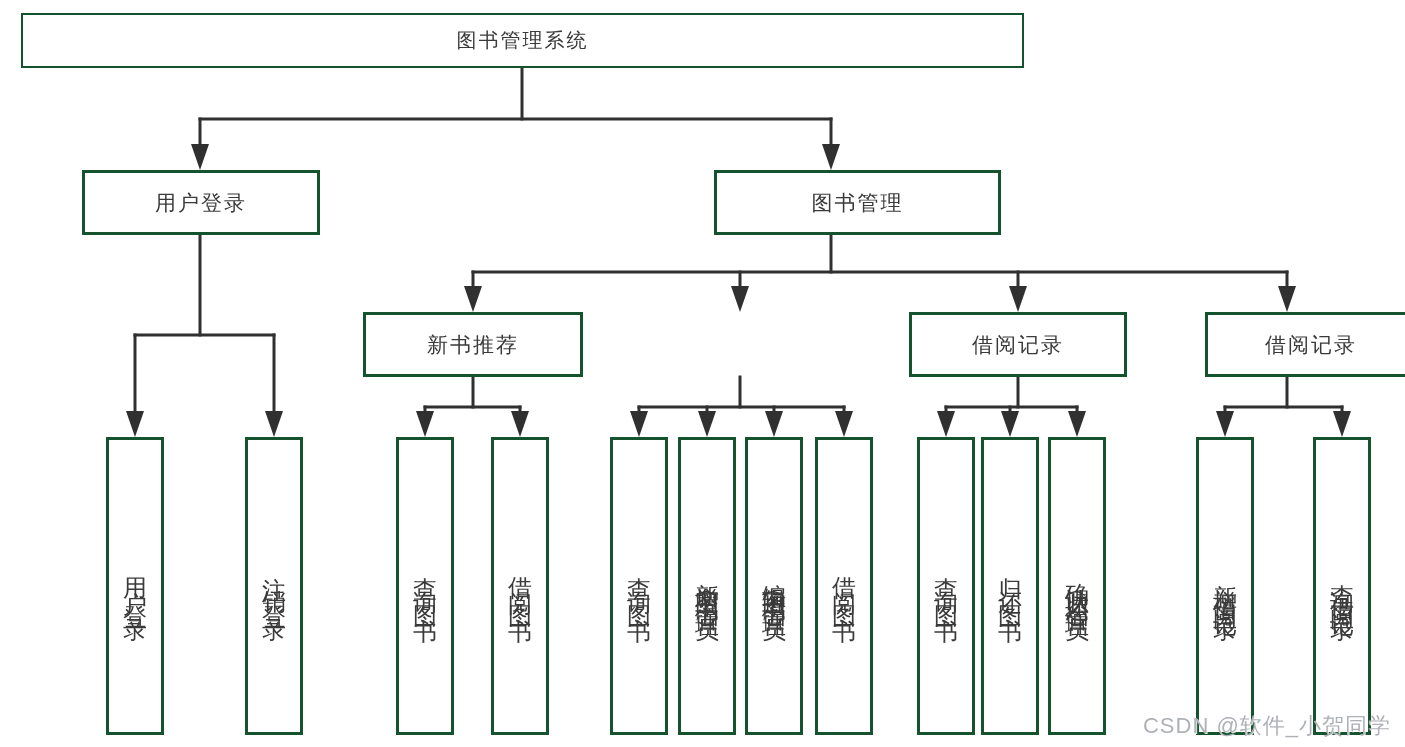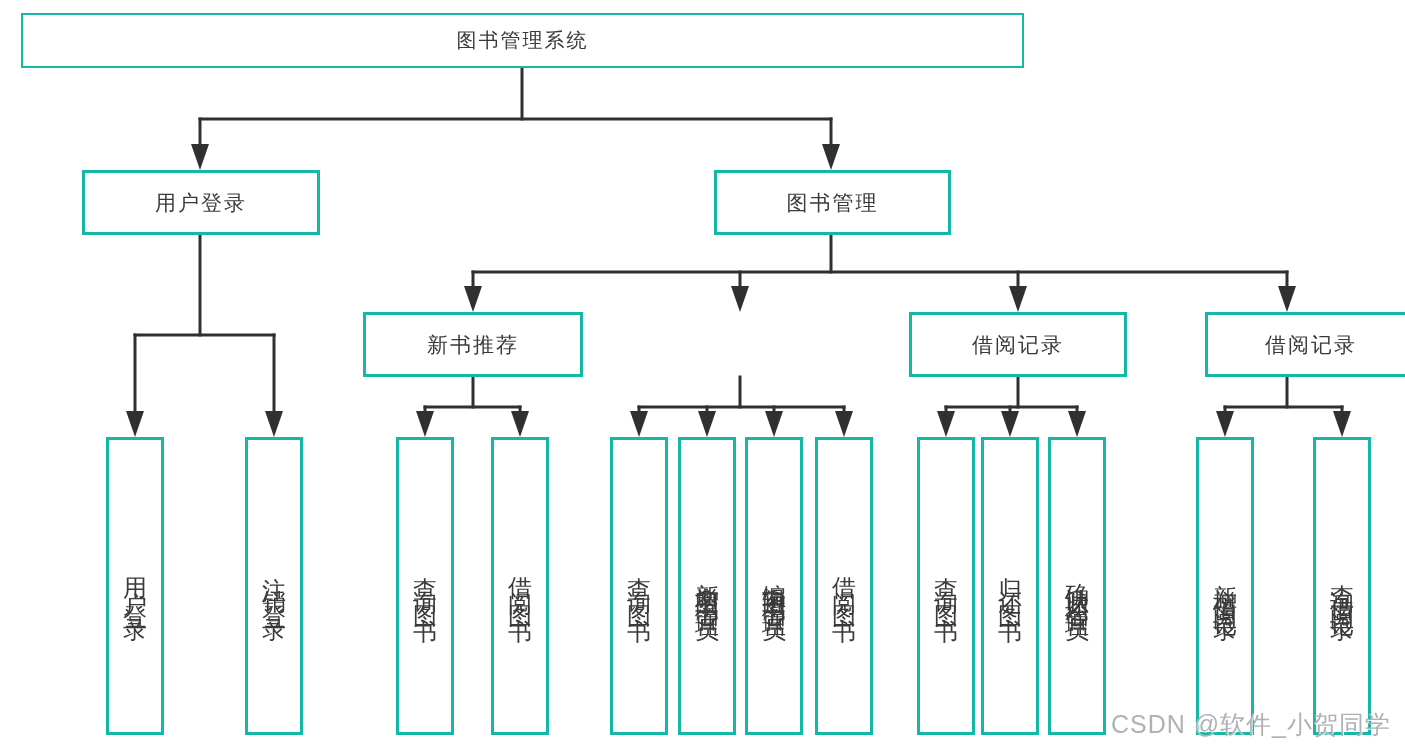--- a/index.html
+++ b/index.html
@@ -14,21 +14,21 @@
   .wires {
     position: absolute;
     left: 0; top: 0;
     z-index: 0;
     pointer-events: none;
   }
   .box {
     position: absolute;
     box-sizing: border-box;
     background: #ffffff;
-    border: 3px solid #14b8a6;
+    border: 3px solid #14532d;
     color: #3a3a3a;
     display: flex;
     align-items: center;
     justify-content: center;
     z-index: 1;
   }
   .box.root { border-width: 2px; font-size: 20px; letter-spacing: 2px; }
   .box.h { font-size: 21px; letter-spacing: 2px; }
   .box.v {
     writing-mode: vertical-rl;
@@ -36,21 +36,21 @@
     font-size: 24px;
   }
   .ls-lg { letter-spacing: 14px; }
   .ls-md { letter-spacing: 7px; }
   .ls-sm { letter-spacing: 5px; }
   .watermark {
     position: absolute;
     right: 14px;
     bottom: 6px;
     z-index: 2;
-    font-size: 25px;
+    font-size: 22px;
     letter-spacing: 1px;
     color: #aeb1b6;
     text-shadow: 1px 1px 0 rgba(255,255,255,0.85);
     white-space: nowrap;
     margin-left: 48px;
   }
 </style>
 </head>
 <body>
 
@@ -120,21 +120,21 @@
       <polygon points="1001,411 1019,411 1010,437"></polygon>
       <polygon points="1068,411 1086,411 1077,437"></polygon>
       <polygon points="1216,411 1234,411 1225,437"></polygon>
       <polygon points="1333,411 1351,411 1342,437"></polygon>
     </g>
   </svg>
 
   <div class="box root" style="left:21px; top:13px; width:1003px; height:55px;">图书管理系统</div>
 
   <div class="box h" style="left:82px; top:170px; width:238px; height:65px;">用户登录</div>
-  <div class="box h" style="left:714px; top:170px; width:237px; height:65px;">图书管理</div>
+  <div class="box h" style="left:714px; top:170px; width:287px; height:65px;">图书管理</div>
 
   <div class="box h" style="left:363px; top:312px; width:220px; height:65px;">新书推荐</div>
   <div class="box h" style="left:909px; top:312px; width:218px; height:65px;">借阅记录</div>
   <div class="box h" style="left:1181px; top:312px; width:212px; height:65px;margin-left:24px;">借阅记录</div>
 
   <div class="box v ls-lg" style="left:106px; top:437px; width:58px; height:298px;">用户登录</div>
   <div class="box v ls-lg" style="left:245px; top:437px; width:58px; height:298px;">注销登录</div>
 
   <div class="box v ls-lg" style="left:396px; top:437px; width:58px; height:298px;">查询图书</div>
   <div class="box v ls-lg" style="left:491px; top:437px; width:58px; height:298px;">借阅图书</div>

